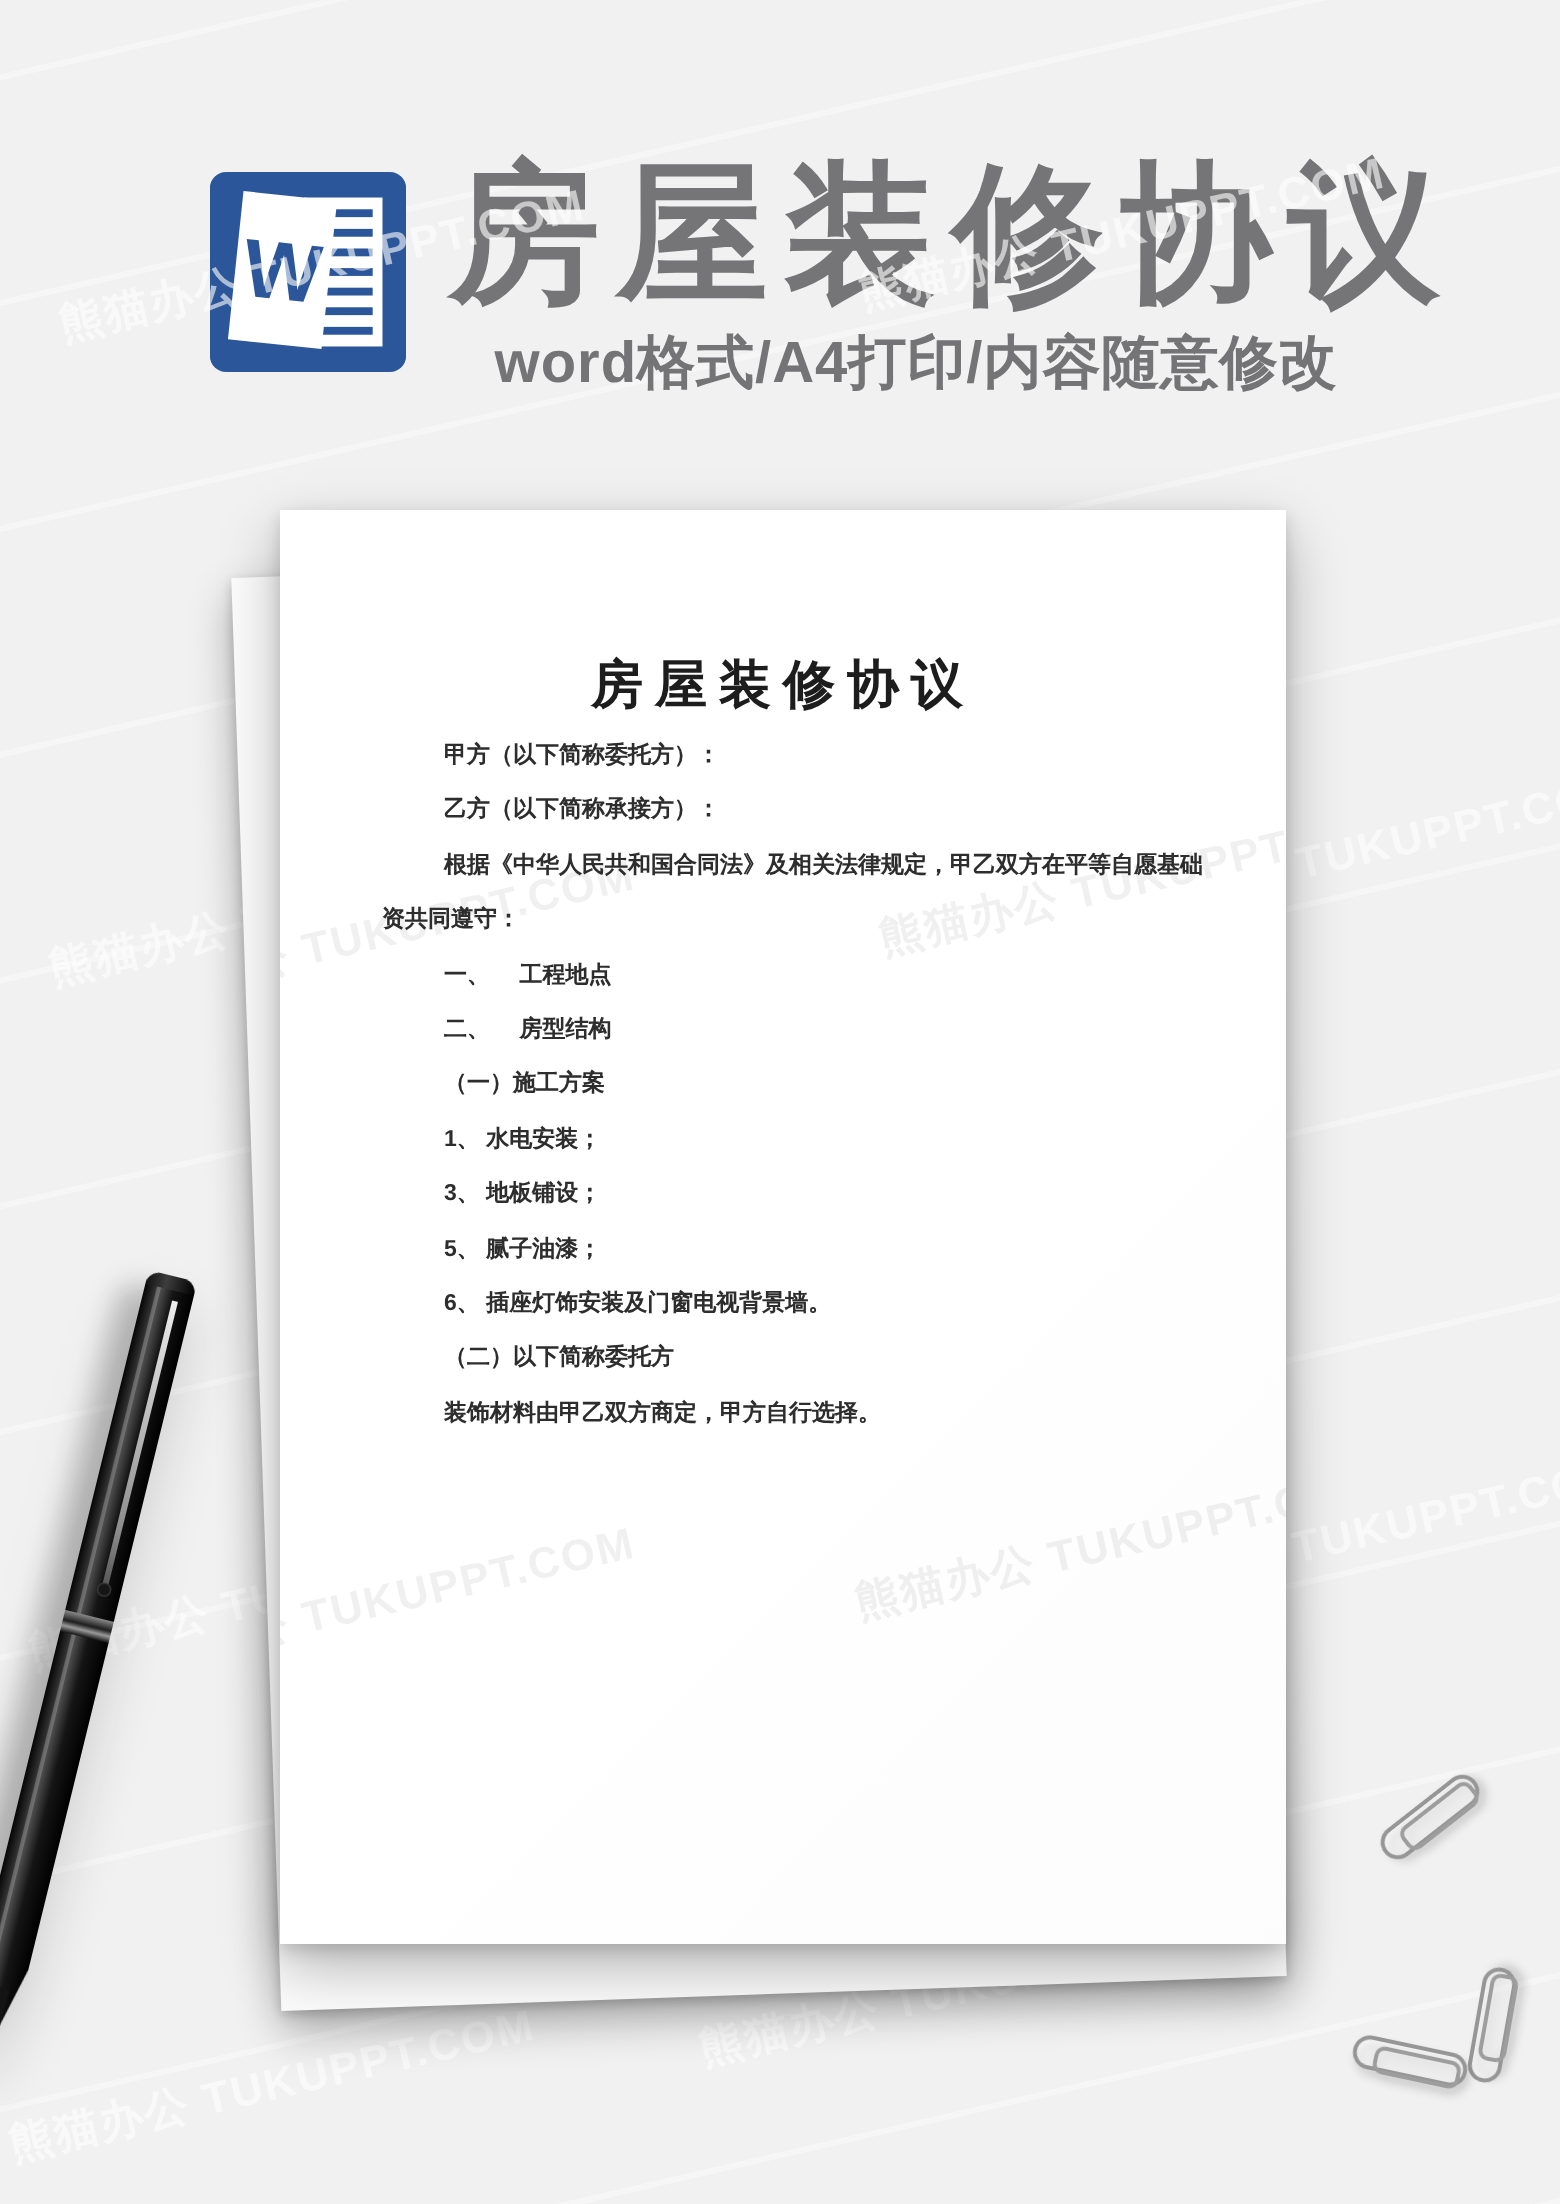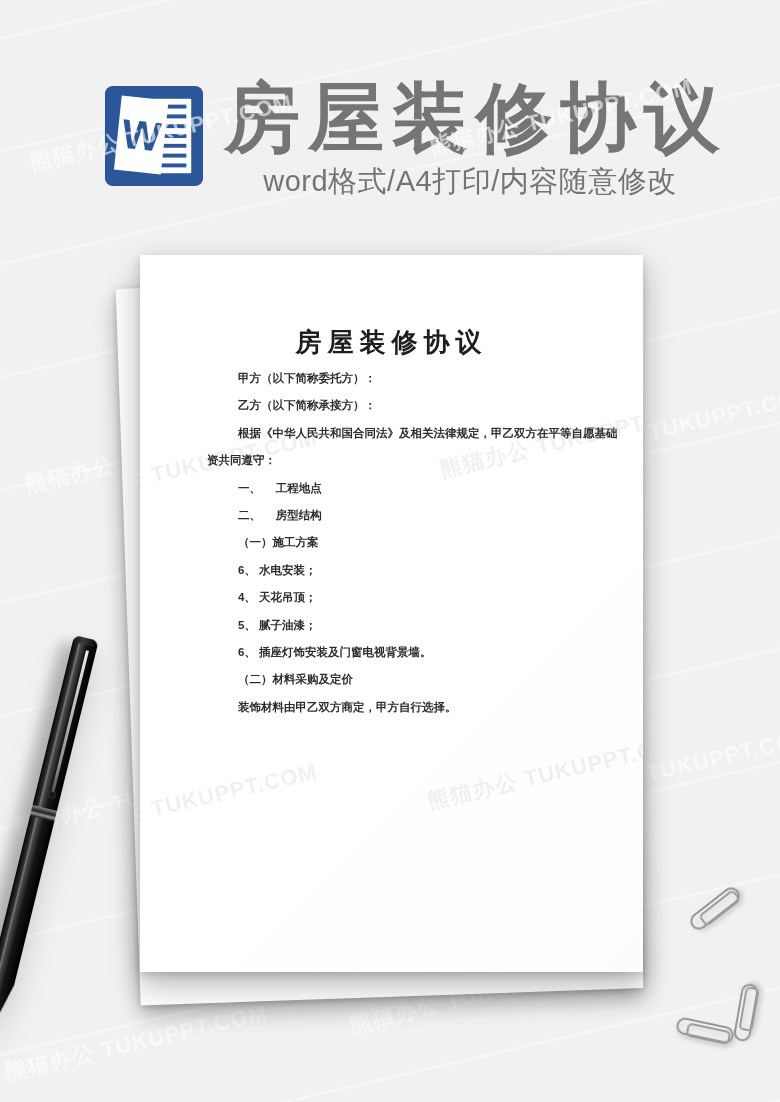--- a/index.html
+++ b/index.html
@@ -8,41 +8,41 @@
   .stage::before{content:"";position:absolute;inset:0;
     background:repeating-linear-gradient(-13deg,rgba(255,255,255,.35) 0 3px,rgba(0,0,0,0) 3px 110px);
     pointer-events:none;}
 
   
   .hdr{position:absolute;left:0;top:0;width:780px;height:230px;z-index:2;}
   .word-icon{position:absolute;left:105px;top:86px;width:98px;height:100px;border-radius:8px;
     background:#2b579a;overflow:hidden;}
   .hdr-title{position:absolute;left:224px;top:76px;width:520px;margin:0;
     font-size:76px;line-height:84px;font-weight:900;letter-spacing:8px;color:#757577;white-space:nowrap;}
-  .hdr-sub{position:absolute;left:220px;top:162px;width:500px;text-align:center;
-    font-size:29px;font-weight:400;color:#747476;letter-spacing:.5px;white-space:nowrap;}
+  .hdr-sub{position:absolute;left:208px;top:162px;width:500px;text-align:center;
+    font-size:29px;font-weight:700;color:#747476;letter-spacing:.5px;white-space:nowrap;}
 
   
   .wm{position:absolute;font-size:22px;font-weight:700;letter-spacing:1px;white-space:nowrap;
     transform:rotate(-13deg);transform-origin:0 50%;pointer-events:none;}
   .wm.bg{color:rgba(255,255,255,.6);z-index:1;}
   .wm.hi{z-index:3;}
   .wm.paper{color:rgba(0,0,0,.06);}
 
   
   .sheet{position:absolute;width:503px;height:717px;background:#ffffff;}
   .sheet.back{left:128px;top:280px;transform:rotate(-2deg);background:#fcfcfd;
     box-shadow:0 10px 22px rgba(0,0,0,.30),0 2px 6px rgba(0,0,0,.18);z-index:3;}
   .sheet.main{left:140px;top:255px;overflow:hidden;z-index:4;
     background:linear-gradient(135deg,#ffffff 55%,#fcfcfd);
     box-shadow:0 12px 28px rgba(0,0,0,.28),0 3px 8px rgba(0,0,0,.15);}
 
   .doc-title{position:absolute;left:0;right:0;top:70px;margin:0;text-align:center;
     font-size:26px;font-weight:700;letter-spacing:6px;color:#1d1d1d;}
-  .doc-body{position:absolute;left:67px;top:110px;width:405px;
+  .doc-body{position:absolute;left:51px;top:110px;width:405px;
     font-size:11.5px;line-height:27.4px;font-weight:600;color:#2d2d2d;}
   .doc-body p{margin:0;white-space:pre;}
   .doc-body p.ind{text-indent:31px;}
 
   
   .pen{position:absolute;left:74px;top:638px;width:25px;height:398px;z-index:6;
     transform:rotate(13.8deg);transform-origin:50% 0;
     filter:drop-shadow(-12px 9px 7px rgba(0,0,0,.22)) drop-shadow(2px 16px 14px rgba(0,0,0,.16));}
   .pen-body{position:absolute;inset:0;border-radius:7px 7px 2px 2px;
     background:linear-gradient(90deg,#050505 0%,#2c2c2c 20%,#4e4e4e 32%,#151515 58%,#000 100%);
@@ -120,25 +120,25 @@
       </div>
     <h2 class="doc-title">房屋装修协议</h2>
     <div class="doc-body" id="doc-body">
         <p class="ind">甲方（以下简称委托方）：</p>
         <p class="ind">乙方（以下简称承接方）：</p>
         <p class="ind">根据《中华人民共和国合同法》及相关法律规定，甲乙双方在平等自愿基础</p>
         <p>资共同遵守：</p>
         <p class="ind">一、　 工程地点</p>
         <p class="ind">二、　 房型结构</p>
         <p class="ind">（一）施工方案</p>
-        <p class="ind">6、 水电安装；</p>
-        <p class="ind">4、 天花吊顶；</p>
+        <p class="ind">1、 水电安装；</p>
+        <p class="ind">3、 地板铺设；</p>
         <p class="ind">5、 腻子油漆；</p>
         <p class="ind">6、 插座灯饰安装及门窗电视背景墙。</p>
-        <p class="ind">（二）材料采购及定价</p>
+        <p class="ind">（二）以下简称委托方</p>
         <p class="ind">装饰材料由甲乙双方商定，甲方自行选择。</p>
       </div>
   </div>
 
   <div class="pen">
     <div class="pen-body"></div>
     <div class="pen-shine"></div>
     <div class="pen-top"></div>
     <div class="pen-clip"></div>
     <div class="pen-ring"></div>

